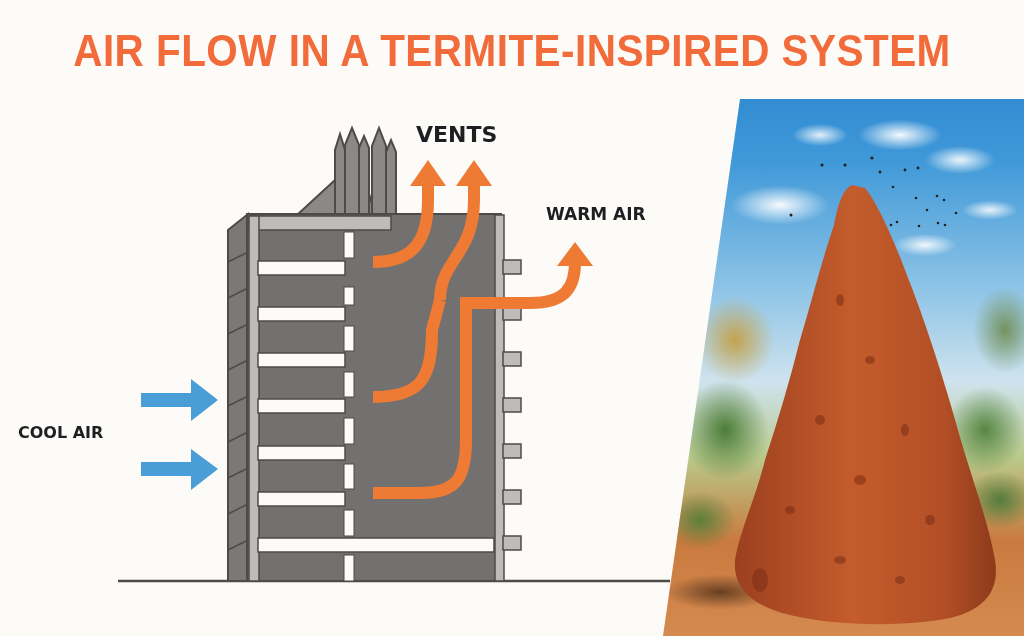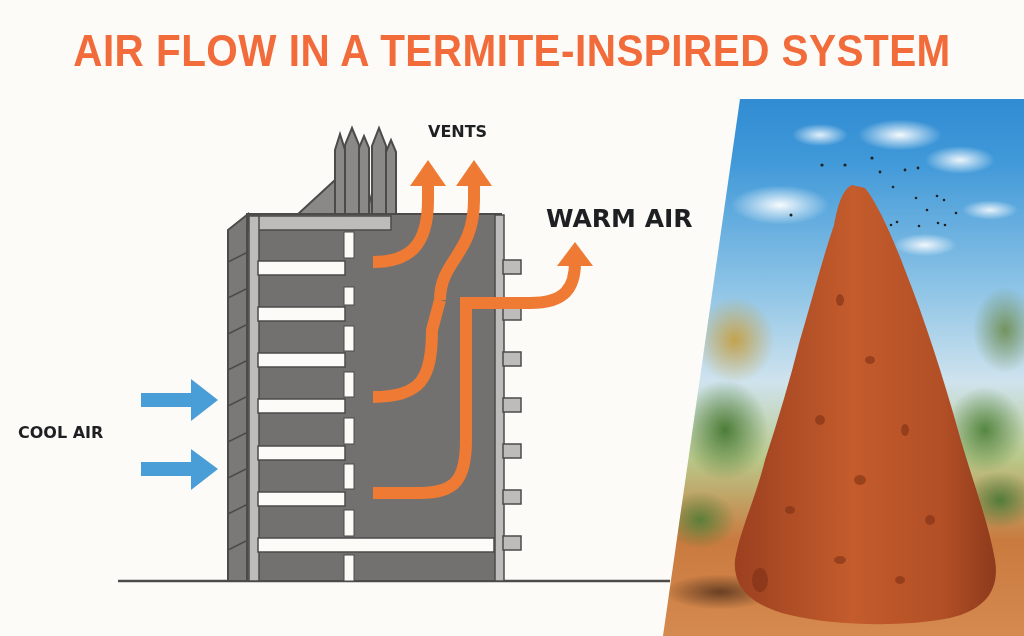--- a/index.html
+++ b/index.html
@@ -18,22 +18,22 @@
     transform: scaleX(0.92);
     transform-origin: center;
     white-space: nowrap;
   }
   .label {
     position: absolute;
     font-family: "DejaVu Sans", sans-serif;
     font-weight: bold; color: #1e1f22;
     white-space: nowrap;
   }
-  .lbl-vents { left: 428px; top: 122px; font-size: 16px; }
-  .lbl-warm { left: 546px; top: 204px; font-size: 25px; }
+  .lbl-vents { left: 416px; top: 122px; font-size: 22px; }
+  .lbl-warm { left: 546px; top: 204px; font-size: 17px; }
   .lbl-cool { left: 18px; top: 423px; font-size: 16px; }
   svg.diagram { position: absolute; left: 0; top: 0; }
   .photo {
     position: absolute; left: 0; top: 0; width: 1024px; height: 636px;
     clip-path: polygon(740px 99px, 1024px 99px, 1024px 636px, 663px 636px);
     background:
       radial-gradient(ellipse 60px 22px at 900px 135px, rgba(255,255,255,0.95), rgba(255,255,255,0) 70%),
       radial-gradient(ellipse 50px 20px at 960px 160px, rgba(255,255,255,0.9), rgba(255,255,255,0) 70%),
       radial-gradient(ellipse 70px 28px at 780px 205px, rgba(255,255,255,0.95), rgba(255,255,255,0) 70%),
       radial-gradient(ellipse 40px 16px at 820px 135px, rgba(255,255,255,0.85), rgba(255,255,255,0) 70%),

